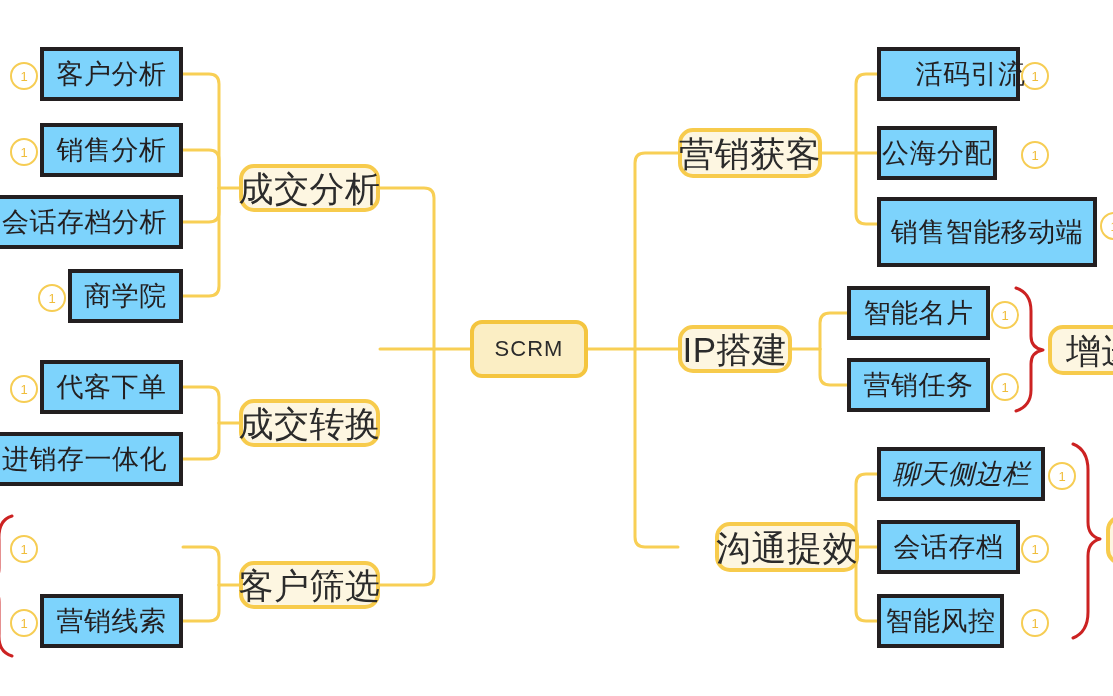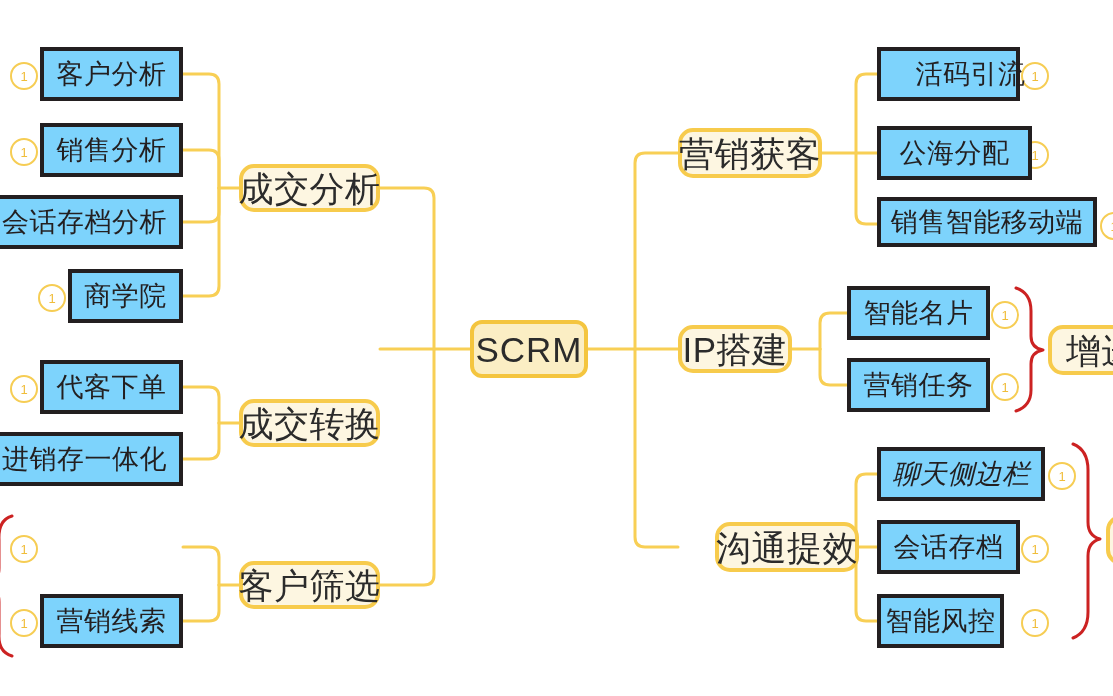--- a/index.html
+++ b/index.html
@@ -50,21 +50,21 @@
     font-size: 35px;
     letter-spacing: 0.5px;
     z-index: 3;
   }
   
   .root {
     background: #fbeec4;
     border: 4px solid #f4c53f;
     border-radius: 12px;
     color: #2b2b2b;
-    font-size: 35px;
+    font-size: 22px;
     letter-spacing: 1px;
     z-index: 4;
   }
   .badge {
     position: absolute;
     width: 24px;
     height: 24px;
     border-radius: 50%;
     border: 2px solid #f6cd54;
     color: #f0bd3a;
@@ -202,28 +202,28 @@
     <span>营销获客</span>
   </div>
 
   <div class="node leaf" style="left:877px; top:47px; width:143px; height:54px;padding-left:44px;">
     <span>活码引流</span>
   </div>
   <div class="badge" style="left:1021px; top:62px;">
     <span>1</span>
   </div>
 
-  <div class="node leaf" style="left:877px; top:126px; width:155px; height:54px;">
+  <div class="node leaf" style="left:877px; top:126px; width:120px; height:54px;">
     <span>公海分配</span>
   </div>
   <div class="badge" style="left:1021px; top:141px;">
     <span>1</span>
   </div>
 
-  <div class="node leaf" style="left:877px; top:197px; width:220px; height:50px;">
+  <div class="node leaf" style="left:877px; top:197px; width:220px; height:70px;">
     <span>销售智能移动端</span>
   </div>
   <div class="badge" style="left:1100px; top:212px;">
     <span>1</span>
   </div>
 
   <div class="node branch" style="left:678px; top:325px; width:114px; height:48px;">
     <span>IP搭建</span>
   </div>
 

